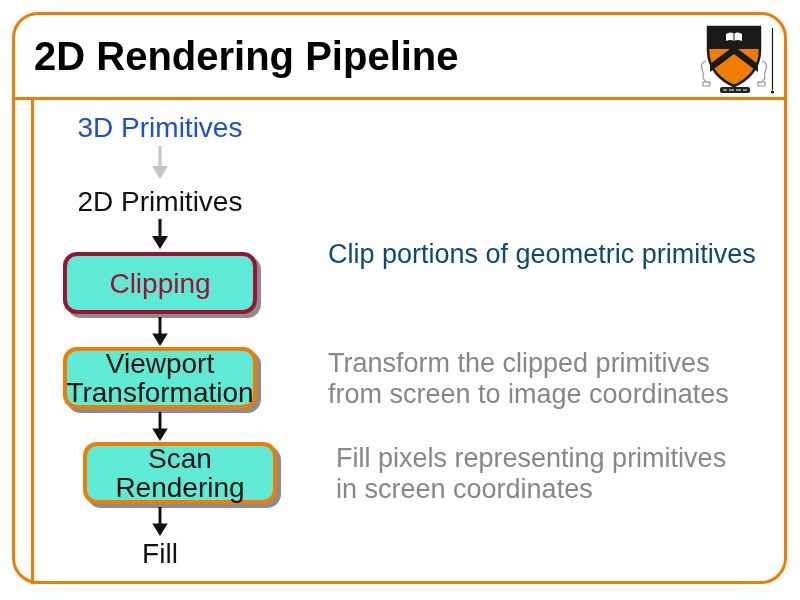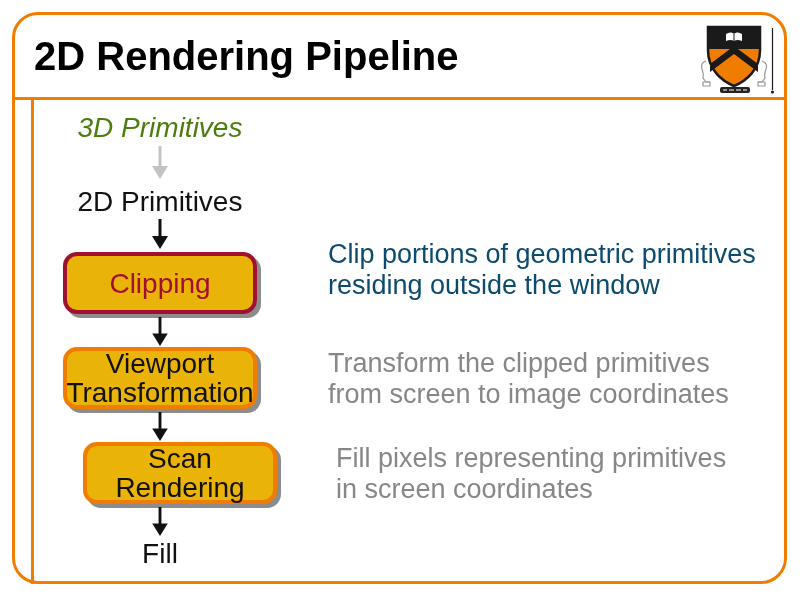--- a/index.html
+++ b/index.html
@@ -18,39 +18,39 @@
     position:absolute;left:34px;top:34px;margin:0;
     font-size:40px;font-weight:bold;color:#000;white-space:nowrap;
   }
   .logo{position:absolute;left:698px;top:24px;width:78px;height:72px;}
 
   
   .flow-label{
     position:absolute;left:30px;width:260px;text-align:center;
     font-size:28px;color:#111;white-space:nowrap;
   }
-  .stage3d{top:112px;color:#4d7c0f;font-style:italic;}
+  .stage3d{top:112px;color:#1d4ed8;}
   .stage2d{top:186px;}
   .imagelabel{top:538px;}
 
   .arrow{position:absolute;left:149px;width:22px;}
   .arrow-gray{top:146px;height:33px;}
   .arrow1{top:219px;height:30px;}
   .arrow2{top:317px;height:29px;}
   .arrow3{top:412px;height:29px;}
   .arrow4{top:507px;height:29px;}
   .arrow .shaft{stroke-width:3;}
   .arrow-black .shaft{stroke:#111;}
   .arrow-black .head{fill:#111;}
   .arrow-gray .shaft{stroke:#C4C4C4;}
   .arrow-gray .head{fill:#C4C4C4;}
 
   .box{
     position:absolute;left:63px;width:194px;height:62px;box-sizing:border-box;
-    border-radius:14px;background:#eab308;
+    border-radius:14px;background:#5eead4;
     display:flex;flex-direction:column;align-items:center;justify-content:center;
     text-align:center;font-size:28px;line-height:29px;white-space:nowrap;
     box-shadow:4px 4px 0 #8C8C8C;
   }
   .box-clipping{top:252px;border:4px solid #A01030;color:#A01030;}
   .box-viewport{top:347px;border:4px solid #F07D00;color:#111;}
   .box-scan{top:442px;border:4px solid #F07D00;color:#111;margin-left:20px;}
 
   
   .annotation{
@@ -146,21 +146,20 @@
 
   <svg class="arrow arrow-black arrow4" viewBox="0 0 22 30" aria-hidden="true">
     <line class="shaft" x1="11" y1="0" x2="11" y2="19"></line>
     <polygon class="head" points="3,17 19,17 11,30"></polygon>
   </svg>
 
   <div class="flow-label imagelabel">Fill</div>
 
   <div class="annotation ann-clipping">
     <div>Clip portions of geometric primitives</div>
-    <div>residing outside the window</div>
   </div>
 
   <div class="annotation ann-viewport">
     <div>Transform the clipped primitives</div>
     <div>from screen to image coordinates</div>
   </div>
 
   <div class="annotation ann-scan">
     <div>Fill pixels representing primitives</div>
     <div>in screen coordinates</div>

